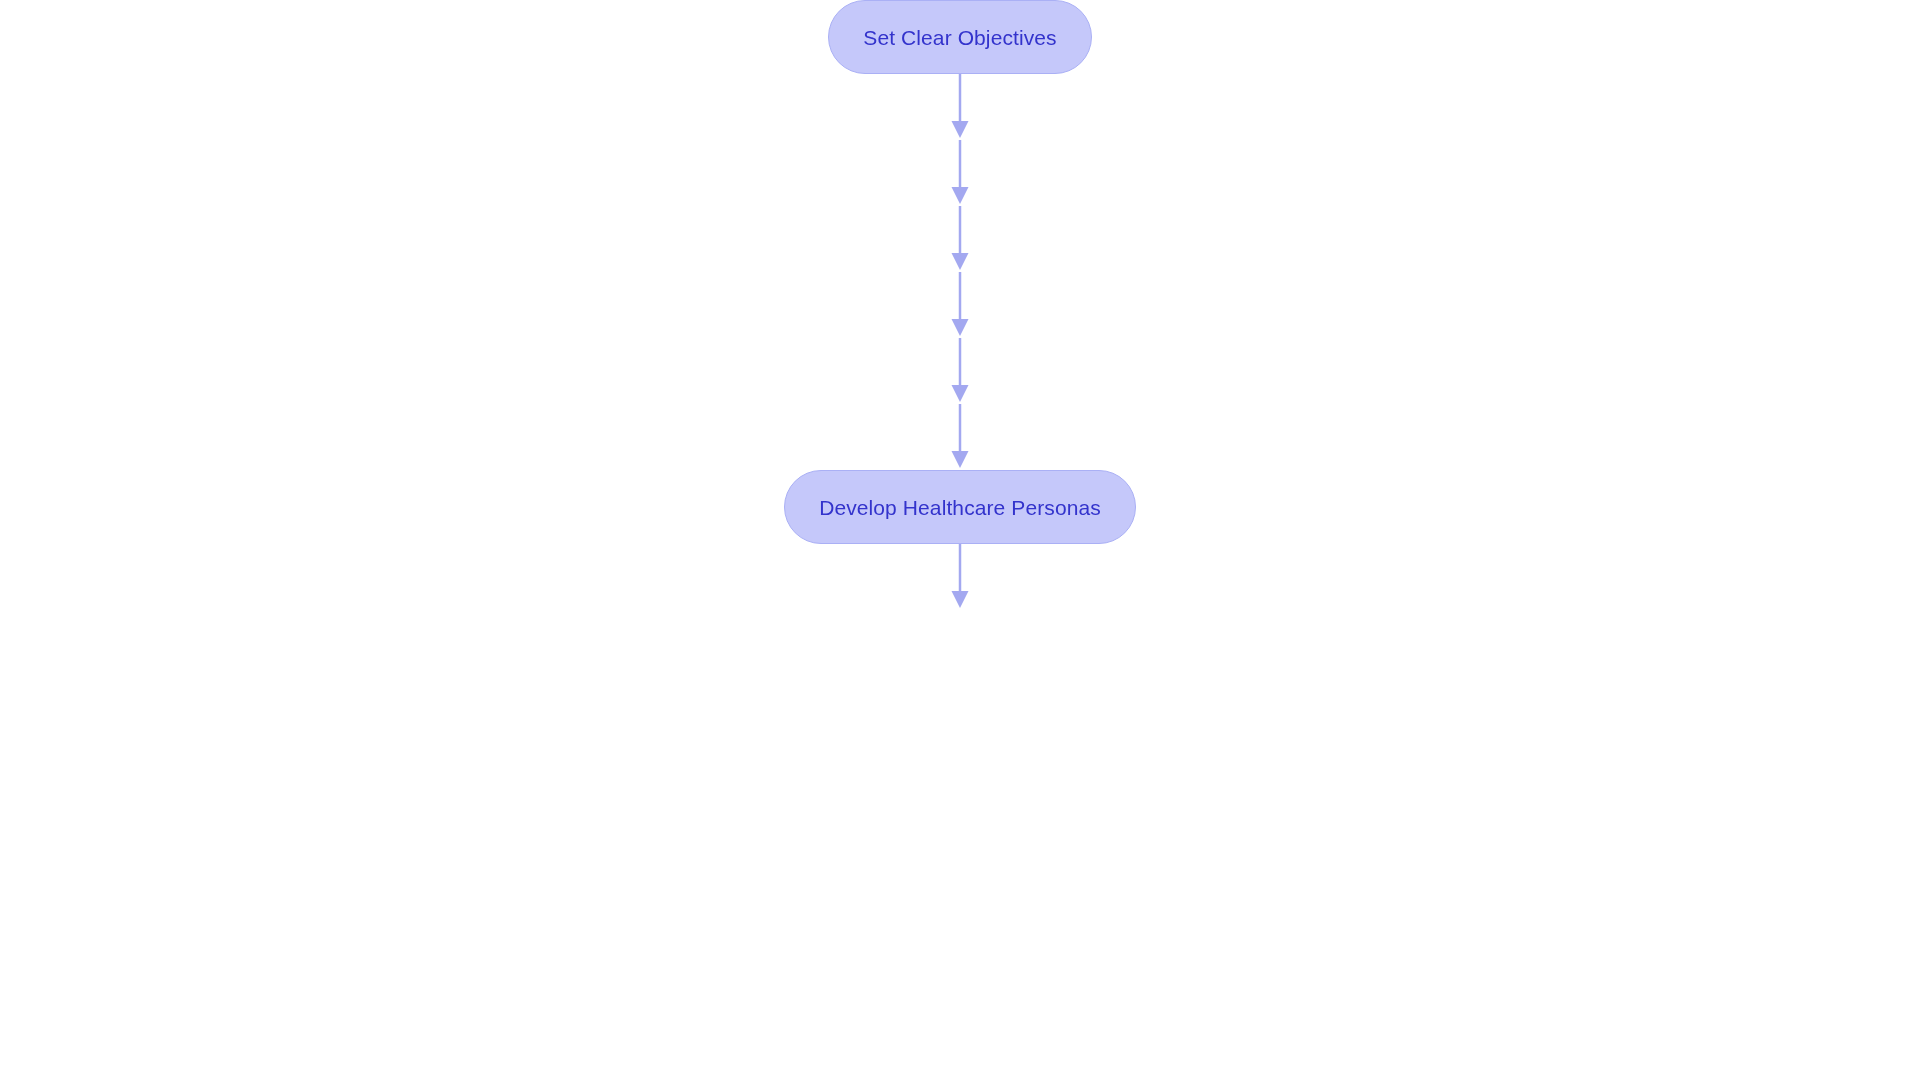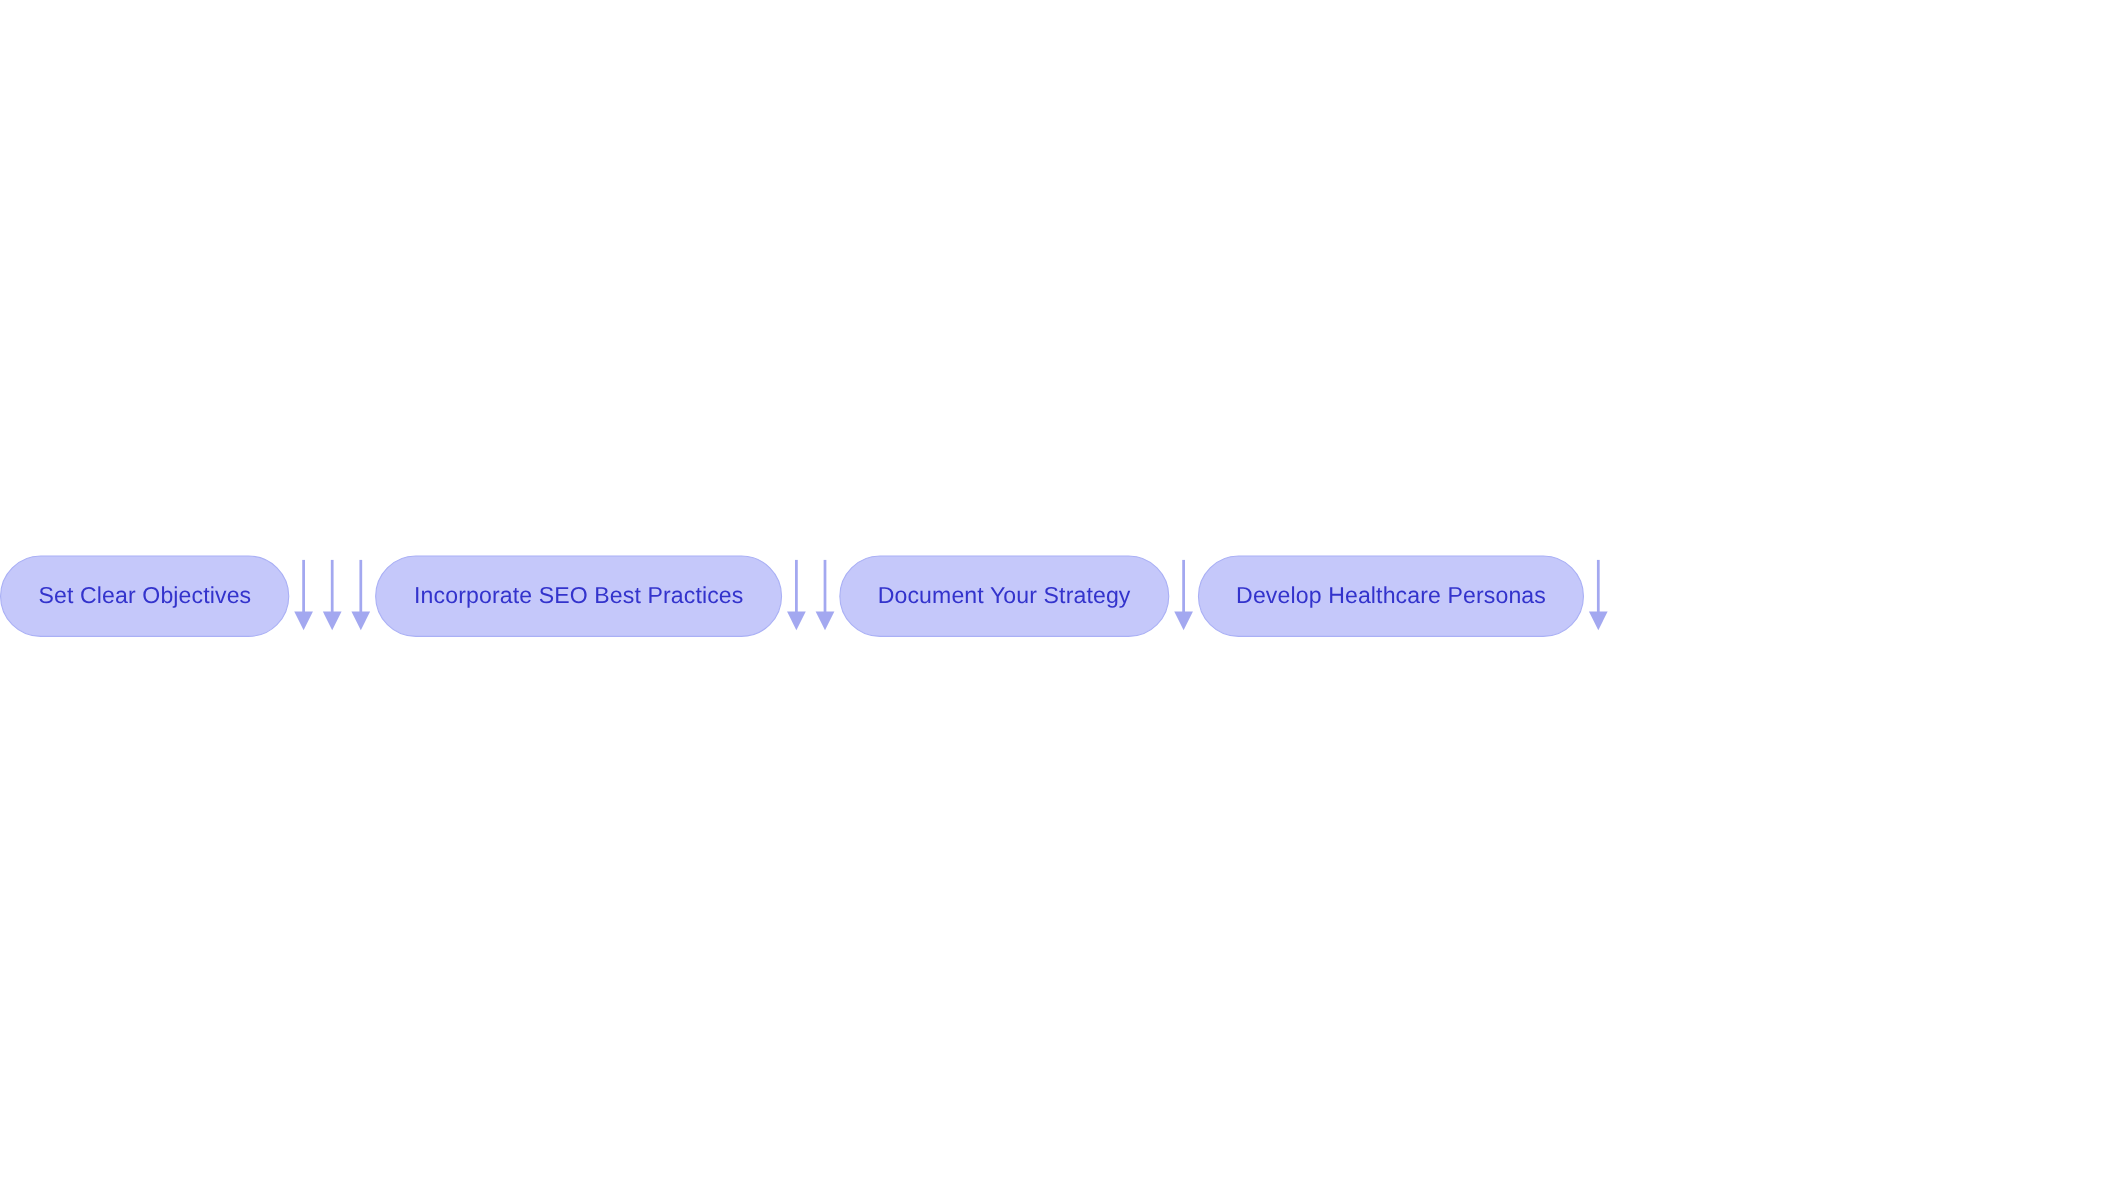--- a/index.html
+++ b/index.html
@@ -22,21 +22,21 @@
     background: #ffffff;
   }
 
   .flow-column {
     position: absolute;
     left: 0;
     top: 0;
     width: 1920px;
     height: 1083px;
     display: flex;
-    flex-direction: row;
+    flex-direction: column;
     align-items: center;
   }
 
   
   .flow-node {
     position: relative;
     box-sizing: border-box;
     height: 74px;
     border-radius: 37px;
     background: #c5c8fa;
@@ -99,42 +99,36 @@
     </div>
 
 
     <div class="flow-connector">
       <svg viewBox="0 0 26 66" xmlns="http://www.w3.org/2000/svg">
         <line x1="13" y1="0" x2="13" y2="52" stroke="#a3a8f0" stroke-width="2.5"></line>
         <polygon points="13,64 4.5,47 21.5,47" fill="#a3a8f0"></polygon>
       </svg>
     </div>
 
-    <div class="flow-node">
-      <span class="flow-node-label">Incorporate SEO Best Practices</span>
-    </div>
 
     <div class="flow-connector">
       <svg viewBox="0 0 26 66" xmlns="http://www.w3.org/2000/svg">
         <line x1="13" y1="0" x2="13" y2="52" stroke="#a3a8f0" stroke-width="2.5"></line>
         <polygon points="13,64 4.5,47 21.5,47" fill="#a3a8f0"></polygon>
       </svg>
     </div>
 
 
     <div class="flow-connector">
       <svg viewBox="0 0 26 66" xmlns="http://www.w3.org/2000/svg">
         <line x1="13" y1="0" x2="13" y2="52" stroke="#a3a8f0" stroke-width="2.5"></line>
         <polygon points="13,64 4.5,47 21.5,47" fill="#a3a8f0"></polygon>
       </svg>
     </div>
 
-    <div class="flow-node">
-      <span class="flow-node-label">Document Your Strategy</span>
-    </div>
 
     <div class="flow-connector">
       <svg viewBox="0 0 26 66" xmlns="http://www.w3.org/2000/svg">
         <line x1="13" y1="0" x2="13" y2="52" stroke="#a3a8f0" stroke-width="2.5"></line>
         <polygon points="13,64 4.5,47 21.5,47" fill="#a3a8f0"></polygon>
       </svg>
     </div>
 
     <div class="flow-node">
       <span class="flow-node-label">Develop Healthcare Personas</span>

